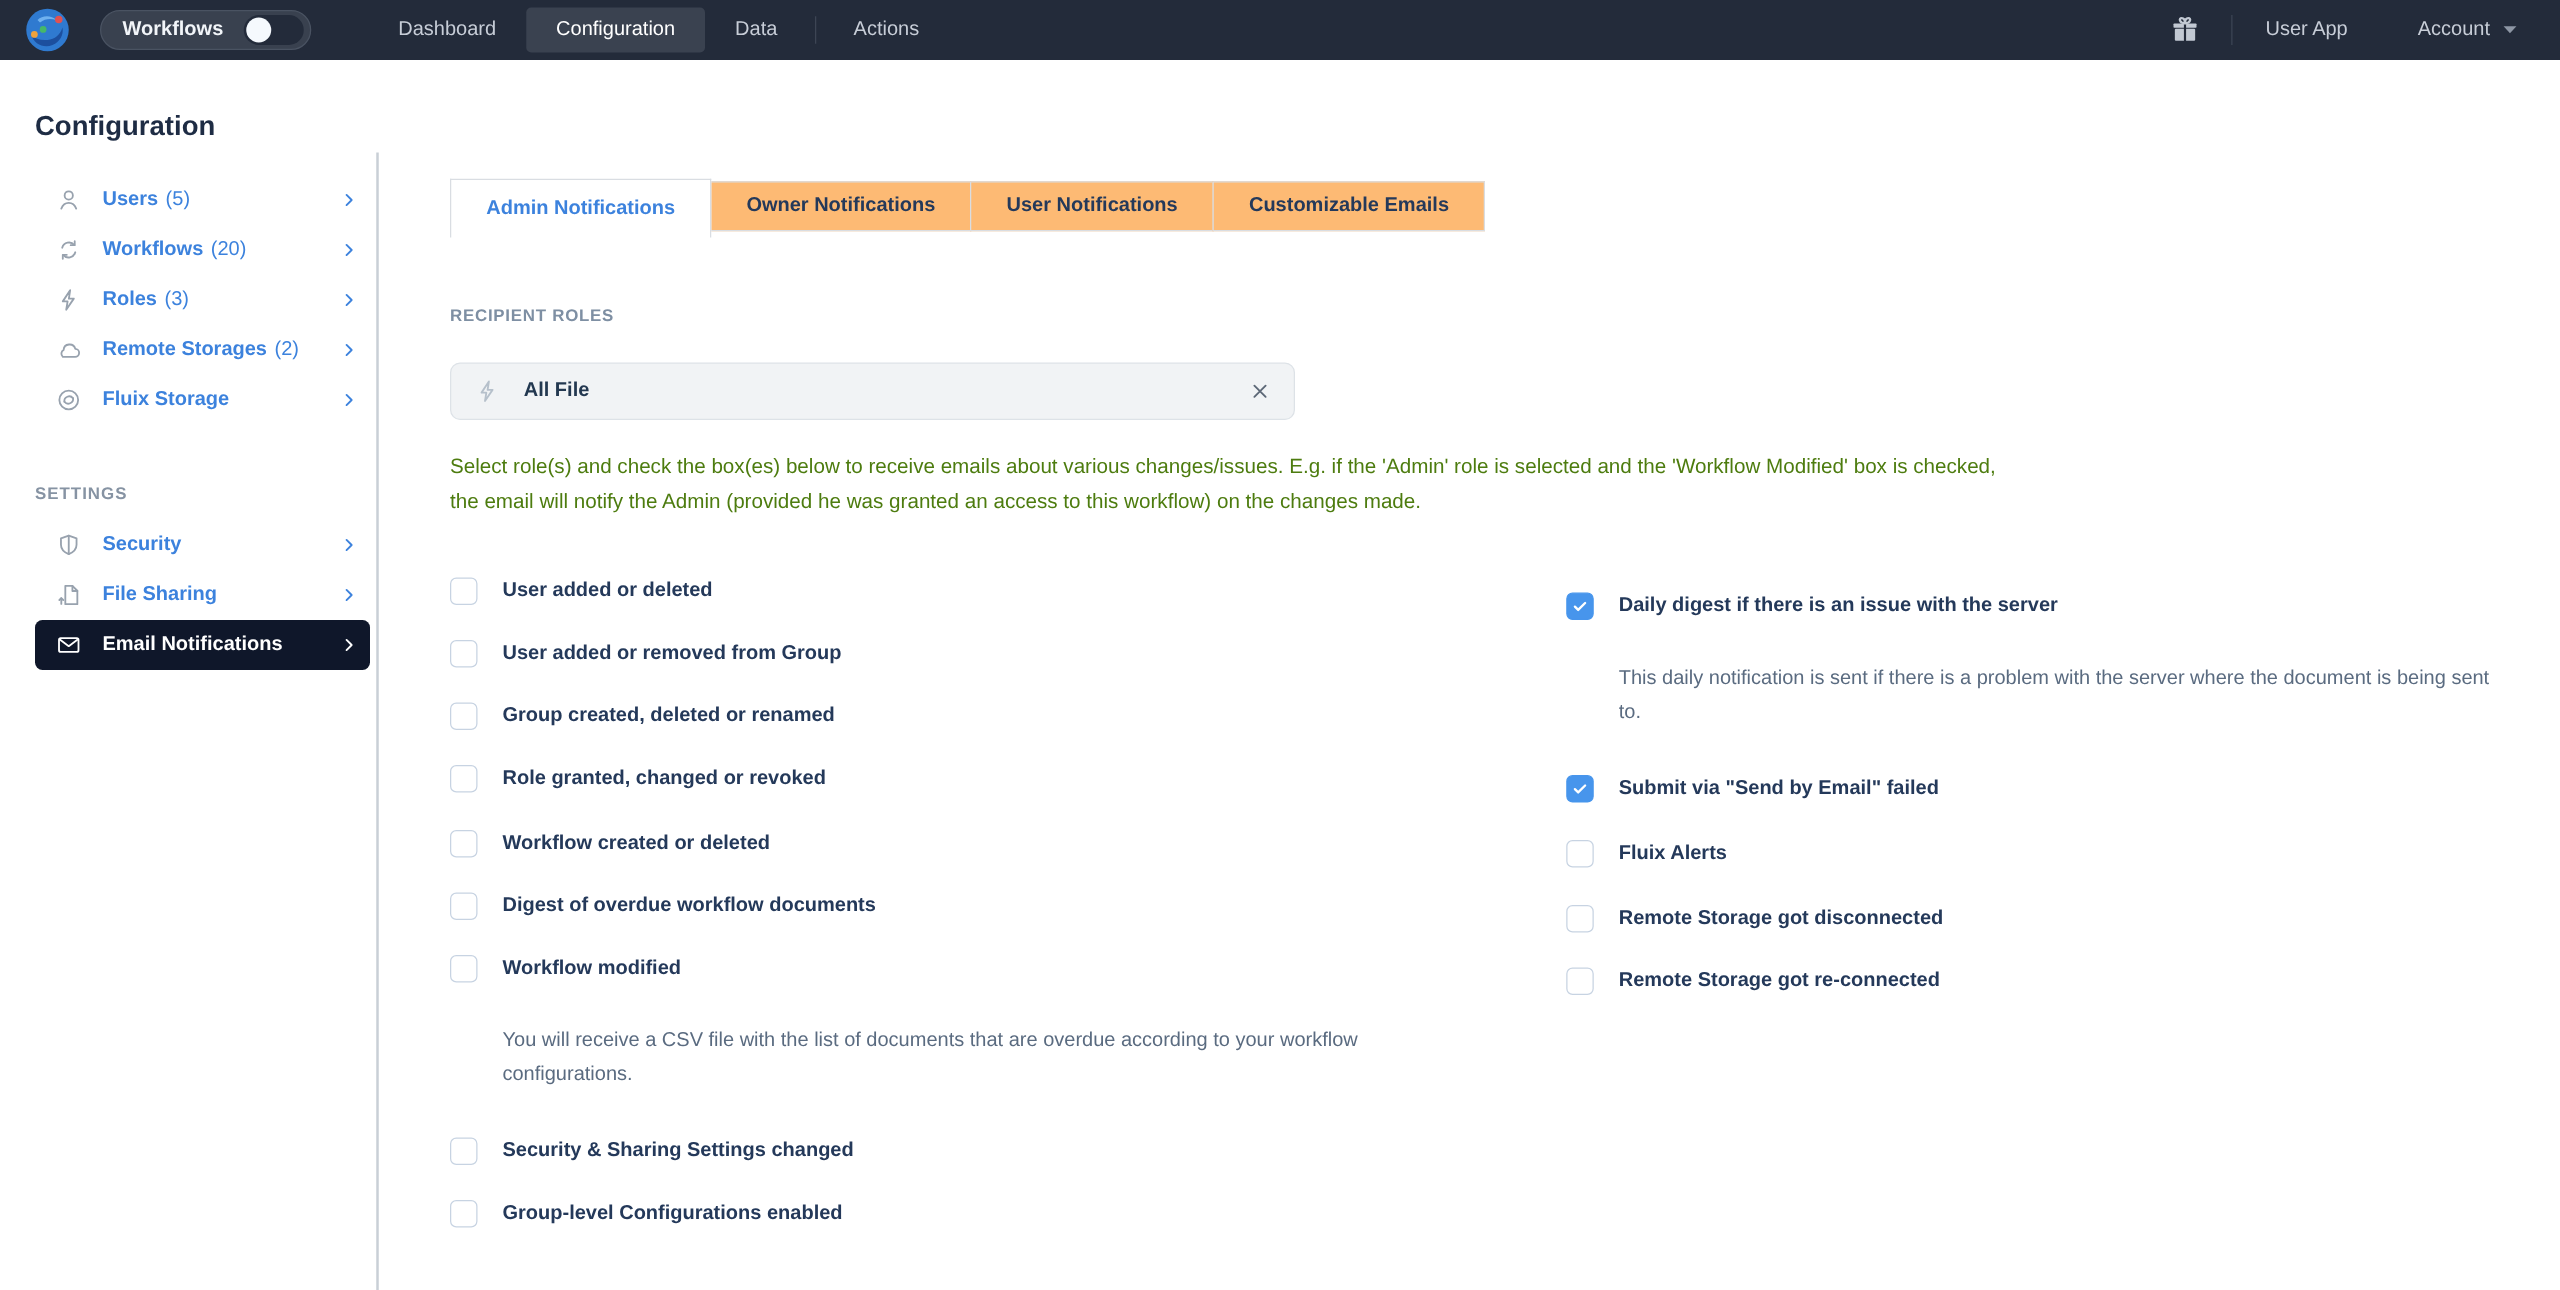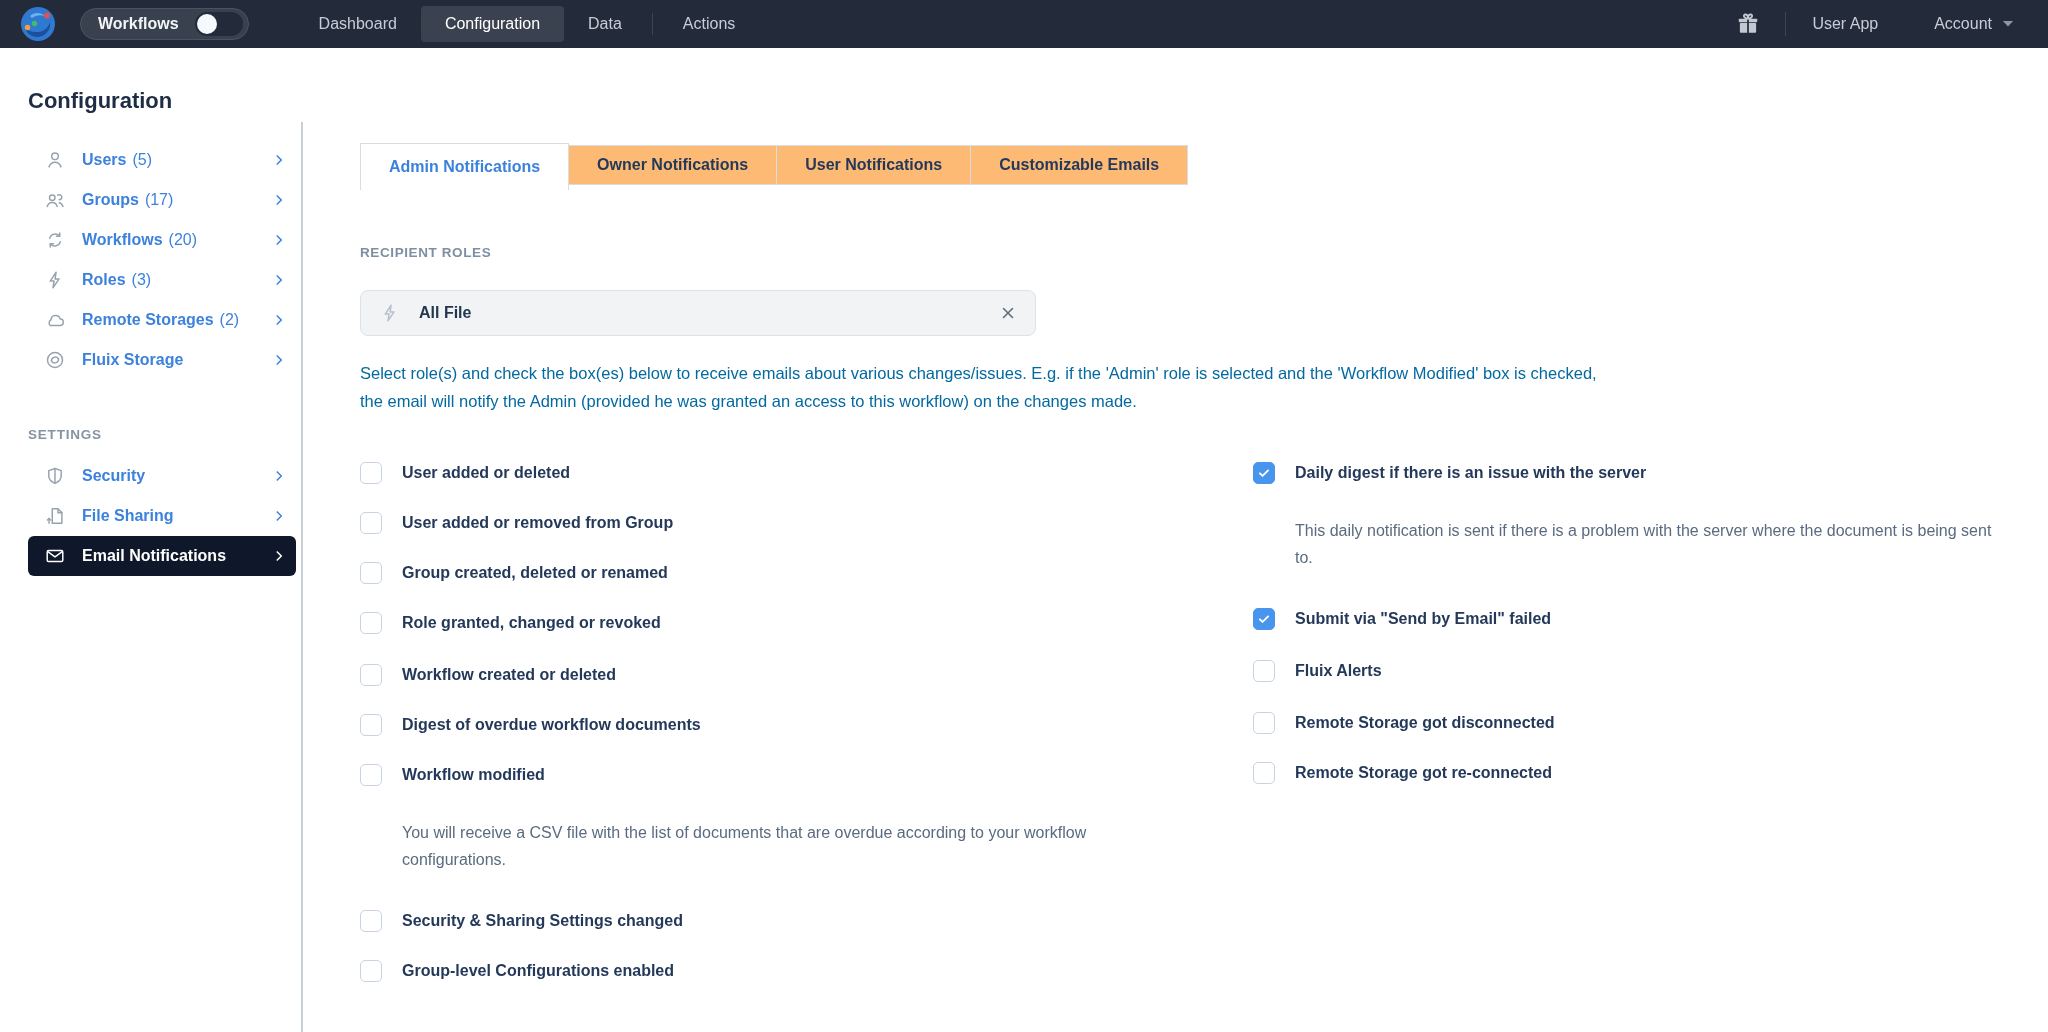--- a/index.html
+++ b/index.html
@@ -54,25 +54,25 @@
          height:40px; margin-bottom:3px; display:flex; align-items:center; padding:0 28px;
          margin-left:-1px; cursor:pointer; white-space:nowrap; }
   .tab.active { color:#3c82dd; background:#ffffff; border-bottom:none; height:47px; margin-bottom:0;
                 margin-left:0; z-index:2; }
   .section-heading { margin-top:55px; font-size:13.5px; font-weight:700; letter-spacing:0.6px; color:#7e8fa3; }
   .role-chip { margin-top:30px; width:676px; height:46px; background:#f1f3f5; border:1px solid #dde2e7;
                border-radius:8px; display:flex; align-items:center; padding:0 18px; cursor:pointer; }
   .role-chip .bolt { width:22px; height:22px; color:#b6c0cb; flex-shrink:0; }
   .role-chip .chip-label { margin-left:18px; font-size:16px; font-weight:600; color:#233850; }
   .role-chip .chip-x { margin-left:auto; width:18px; height:18px; color:#5d6877; cursor:pointer; }
-  .description { margin-top:24px; width:1245px; font-size:16.5px; line-height:27.5px; color:#0369a1; }
+  .description { margin-top:24px; width:1245px; font-size:16.5px; line-height:27.5px; color:#4d7c0f; }
 
   .cb-columns { position:relative; margin-top:46px; }
   .col-left { width:760px; }
-  .col-right { position:absolute; left:893px; top:0; width:760px; }
+  .col-right { position:absolute; left:893px; top:12px; width:760px; }
   .cb-row { display:flex; align-items:center; height:24px; margin-bottom:26px; }
   .cb-row.gap { margin-top:28px; }
   .cb { width:22px; height:22px; border:1.5px solid #c7d3e2; border-radius:5px; background:#ffffff;
         flex-shrink:0; cursor:pointer; display:flex; align-items:center; justify-content:center; }
   .cb svg { display:none; width:14px; height:14px; }
   .cb.checked { background:#4795ec; border-color:#4795ec; }
   .cb.checked svg { display:block; }
   .cb-label { margin-left:20px; font-size:16px; font-weight:600; color:#24395a; cursor:pointer; white-space:nowrap; }
   .helper { margin:32px 0 36px 42px; font-size:16px; line-height:27px; color:#5a6b80; }
   .helper.w-left { width:700px; }
@@ -135,33 +135,20 @@
       <circle cx="12" cy="8" r="3.6"></circle>
         <path d="M5.5 19.5c1.3-3.4 3.8-5 6.5-5s5.2 1.6 6.5 5"></path>
     </svg>
     <span class="s-label">Users</span>
     <span class="s-count">(5)</span>
     <svg class="s-chev" viewBox="0 0 24 24" fill="none" stroke="currentColor" stroke-width="2.6" stroke-linecap="round" stroke-linejoin="round">
         <path d="M9 5l7 7-7 7"></path>
       </svg>
   </div>
 
-  <div class="side-row">
-    <svg class="s-icon" viewBox="0 0 24 24" fill="none" stroke="currentColor" stroke-width="1.6" stroke-linecap="round" stroke-linejoin="round">
-      <circle cx="9" cy="9.5" r="3"></circle>
-        <path d="M3.5 19c1-2.8 3.2-4.2 5.5-4.2s4.5 1.4 5.5 4.2"></path>
-      <path d="M15 6.7a2.8 2.8 0 1 1 1.6 5.1"></path>
-        <path d="M16.6 14.9c2 .4 3.4 1.8 4.1 4.1"></path>
-    </svg>
-    <span class="s-label">Groups</span>
-    <span class="s-count">(17)</span>
-    <svg class="s-chev" viewBox="0 0 24 24" fill="none" stroke="currentColor" stroke-width="2.6" stroke-linecap="round" stroke-linejoin="round">
-        <path d="M9 5l7 7-7 7"></path>
-      </svg>
-  </div>
 
   <div class="side-row">
     <svg class="s-icon" viewBox="0 0 24 24" fill="none" stroke="currentColor" stroke-width="1.6" stroke-linecap="round" stroke-linejoin="round">
       <path d="M6.3 10a6.1 6.1 0 0 1 10.6-2.3"></path>
         <path d="M17.7 14a6.1 6.1 0 0 1-10.6 2.3"></path>
       <path d="M17.2 4.3v3.5h-3.5"></path>
         <path d="M6.8 19.7v-3.5h3.5"></path>
     </svg>
     <span class="s-label">Workflows</span>
     <span class="s-count">(20)</span>

